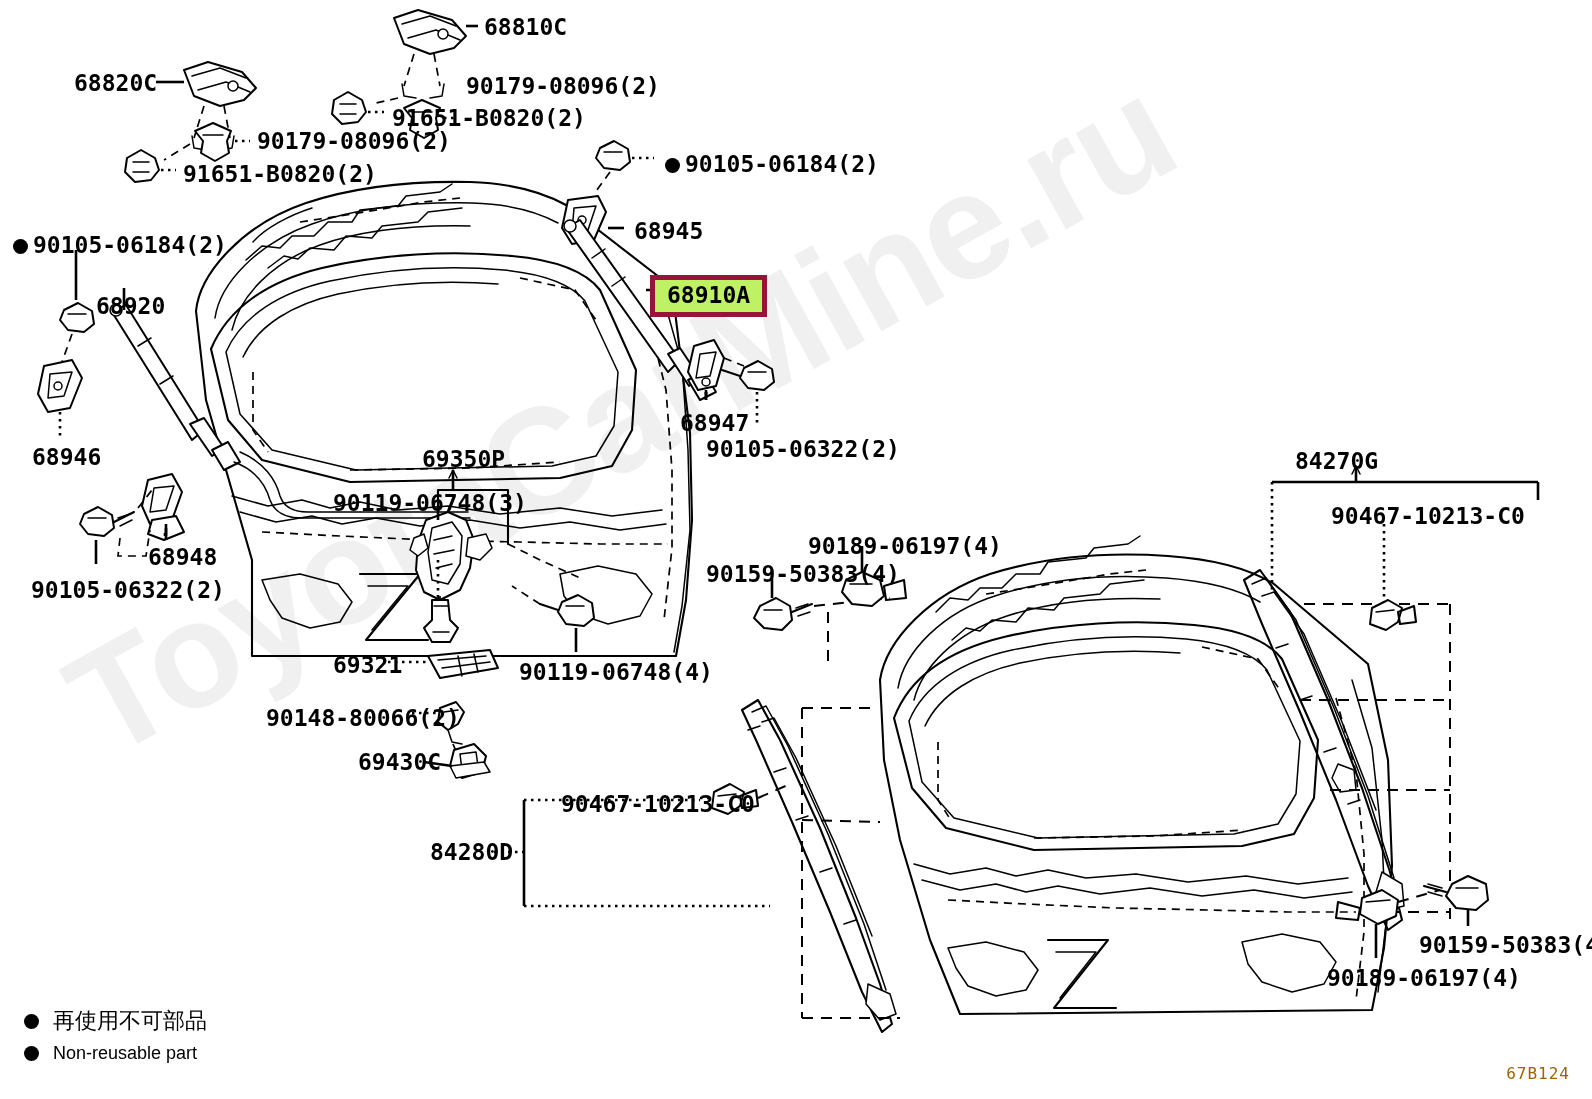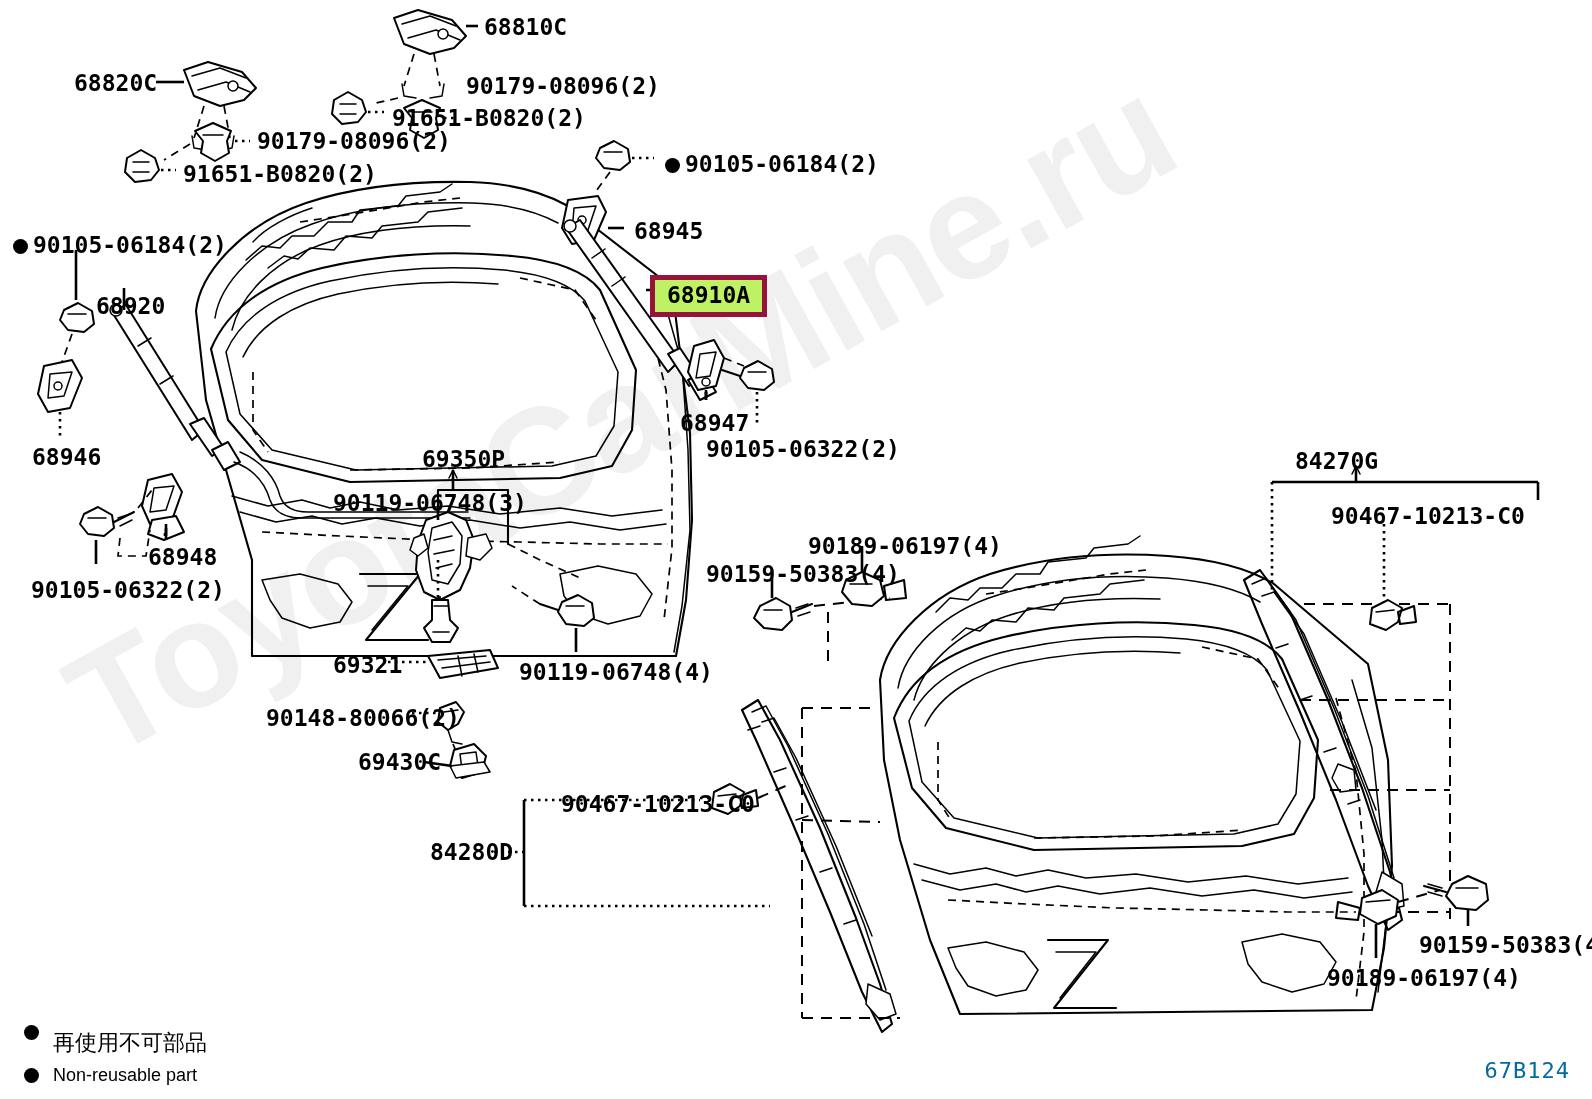--- a/index.html
+++ b/index.html
@@ -45,25 +45,25 @@
   
   .hl{position:absolute;border:5px solid #96133a;background:#bef264;
       padding:4px 12px 5px 12px;font-size:23px;font-weight:700;color:#000;
       white-space:nowrap;line-height:1;}
 
   
   .legend{position:absolute;left:24px;top:1006px;font-size:22px;color:#000;}
   .legend .row{display:flex;align-items:center;margin-bottom:7px;}
   .legend .row span.txt{margin-left:9px;font-weight:400;}
   .legend .jp{font-family:"DejaVu Sans","Liberation Sans",sans-serif;
-              font-size:22px;margin-top:22px;}
+              font-size:22px;}
   .legend .en{font-family:"Liberation Sans",sans-serif;font-size:18px;}
 
-  .diagcode{position:absolute;right:22px;bottom:16px;font-size:22px;
-            color:#0369a1;letter-spacing:1px;}
+  .diagcode{position:absolute;right:22px;bottom:16px;font-size:16px;
+            color:#a16207;letter-spacing:1px;}
 </style>
 </head>
 <body>
 
 <div id="stage">
 
   <div class="wm">
     <div class="wm-text">ToyotaCarMine.ru</div>
   </div>
 

